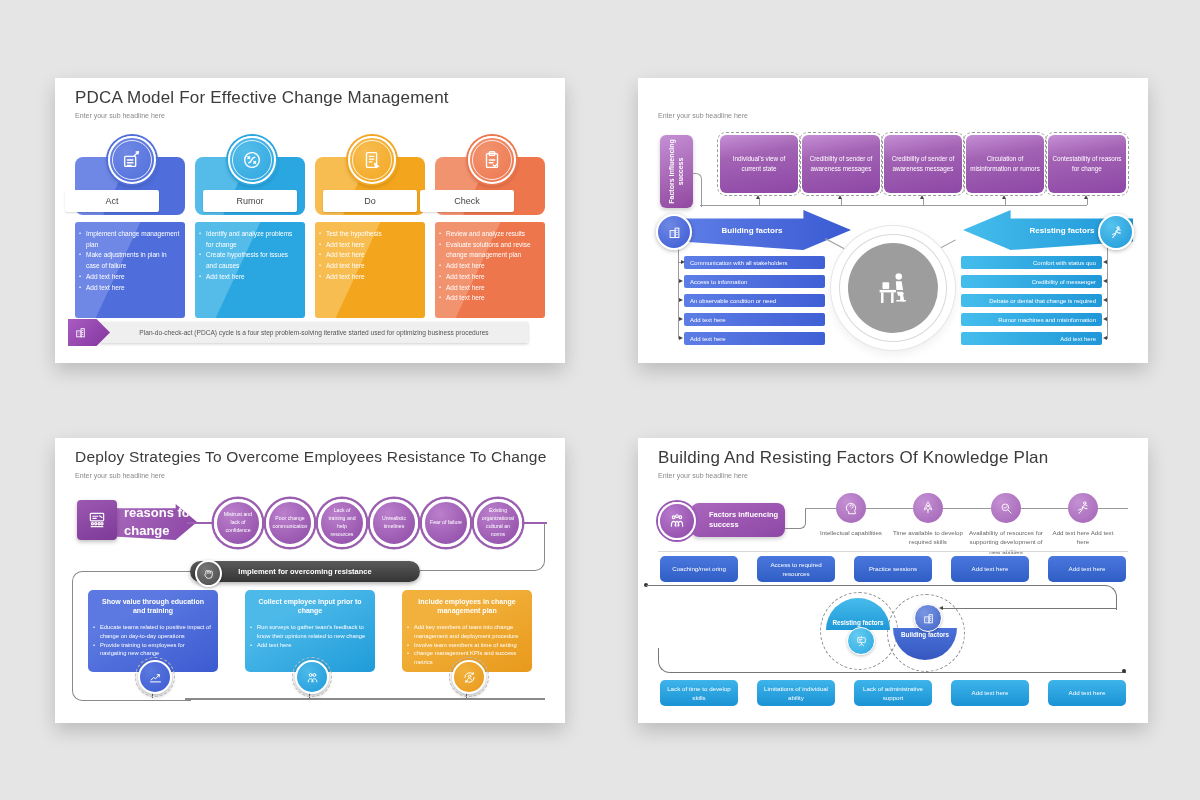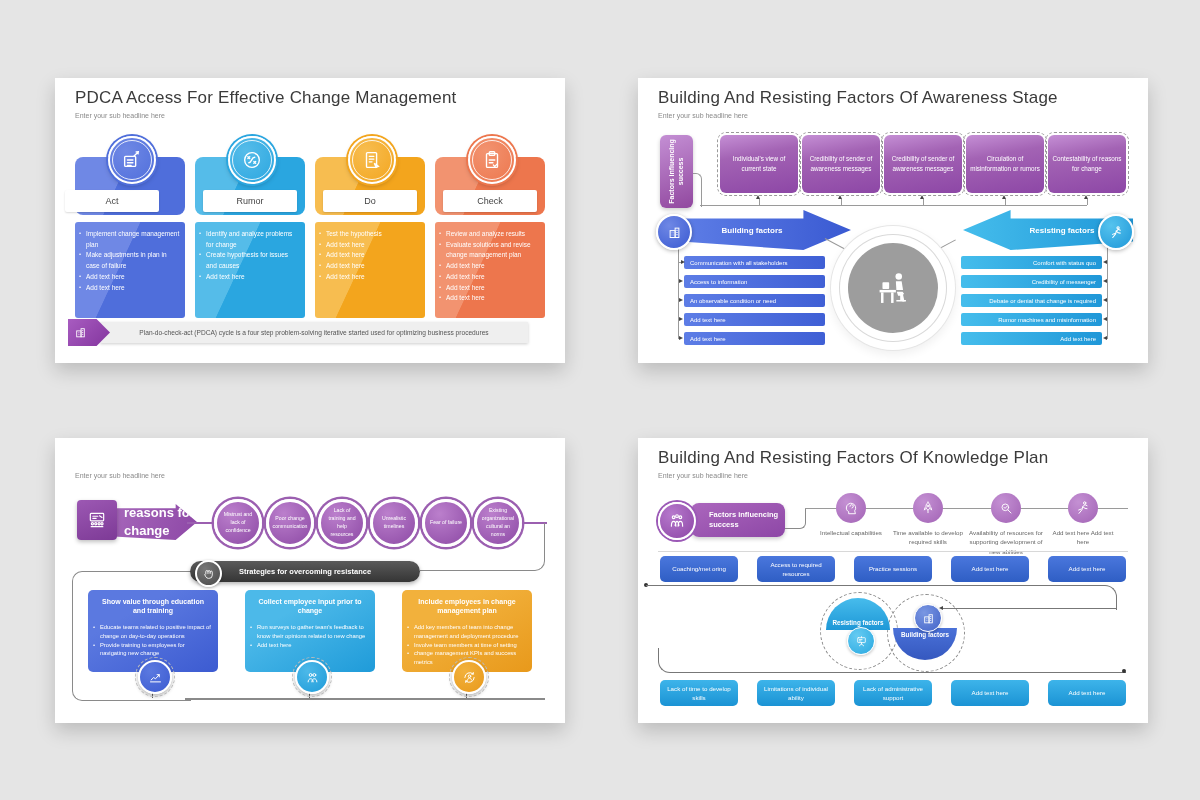--- a/index.html
+++ b/index.html
@@ -101,21 +101,21 @@
   .s4bowl{left:255px;top:190px;width:64px;height:32px;border-radius:0 0 64px 64px;background:linear-gradient(180deg,#4a71d8,#3558bf);z-index:2;
           display:flex;align-items:flex-start;justify-content:center;color:#fff;font-size:6.3px;font-weight:bold;text-align:center;line-height:1.3;padding-top:3px;box-sizing:border-box;}
   .s4small{position:absolute;width:26px;height:26px;border-radius:50%;border:1.5px solid #fff;z-index:4;display:flex;align-items:center;justify-content:center;box-shadow:0 1px 3px rgba(0,0,0,.25);}
   .dashring{position:absolute;border:1px dashed #8a8a8a;border-radius:50%;}
   .dot{position:absolute;width:4px;height:4px;border-radius:50%;background:#333;}
 </style>
 </head>
 <body>
 
 <div class="slide" style="left:55px;top:78px;">
-  <div class="title">PDCA Access For Effective Change Management</div>
+  <div class="title">PDCA Model For Effective Change Management</div>
   <div class="subtitle">Enter your sub headline here</div>
 
   <div class="s1col c0" style="left:20px;"></div>
   <div class="s1icon c0" style="left:53px;">
     <svg width="22" height="22" viewBox="0 0 24 24" fill="none" stroke="#fff" stroke-width="1.5" stroke-linecap="round">
         <rect x="4" y="8" width="12" height="11" rx="1"></rect>
         <path d="M7 12h6M7 15h6M7 18h4"></path>
         <path d="M14 8l5-5M16.5 3.2l2.3-.2-.2 2.3"></path>
       </svg>
   </div>
@@ -167,21 +167,21 @@
 
   <div class="s1col c3" style="left:380px;"></div>
   <div class="s1icon c3" style="left:413px;">
     <svg width="22" height="22" viewBox="0 0 24 24" fill="none" stroke="#fff" stroke-width="1.5" stroke-linecap="round">
         <rect x="6" y="5" width="12" height="15" rx="1"></rect>
         <rect x="9" y="3" width="6" height="4" rx="1"></rect>
         <path d="M9 12h6M9 15h4"></path>
         <path d="M13.5 17.5l1.5 1.5 2.5-2.5"></path>
       </svg>
   </div>
-  <div class="s1label" style="left:388px;">Check</div>
+  <div class="s1label" style="left:365px;">Check</div>
   <div class="s1body c3" style="left:380px;">
     <ul>
       <li>Review and analyze results</li>
       <li>Evaluate solutions and revise change management plan</li>
       <li>Add text here</li>
       <li>Add text here</li>
       <li>Add text here</li>
       <li>Add text here</li>
     </ul>
   </div>
@@ -192,21 +192,20 @@
       <svg width="13" height="13" viewBox="0 0 24 24" fill="none" stroke="#fff" stroke-width="1.6">
           <rect x="5" y="9" width="8" height="11"></rect>
           <rect x="13" y="5" width="6" height="15"></rect>
           <path d="M7.5 12.5h1M10.5 12.5h1M7.5 16h1M10.5 16h1M15 8.5h2M15 12h2M15 15.5h2"></path>
         </svg>
     </span>
   </div>
 </div>
 
 <div class="slide" style="left:638px;top:78px;">
-  <div class="title">Building And Resisting Factors Of Awareness Stage</div>
   <div class="subtitle">Enter your sub headline here</div>
 
   <div class="abs s2tab">
     <div class="vt">Factors influencing success</div>
   </div>
 
   <div class="s2box" style="left:82px;">Individual's view of current state</div>
   <div class="s2box" style="left:164px;">Credibility of sender of awareness messages</div>
   <div class="s2box" style="left:246px;">Credibility of sender of awareness messages</div>
   <div class="s2box" style="left:328px;">Circulation of misinformation or rumors</div>
@@ -281,20 +280,21 @@
         <rect x="22" y="28.6" width="2.6" height="11"></rect>
         <rect x="13" y="18" width="7" height="7" rx="0.8"></rect>
         <path d="M28 28h6l1.5 2-1 1 1.5 7h-2.2l-1.5-6h-3z"></path>
         <rect x="27.5" y="36.5" width="10" height="1.6"></rect>
         <rect x="31.5" y="31" width="2.2" height="6"></rect>
       </svg>
   </div>
 </div>
 
 <div class="slide s3" style="left:55px;top:438px;">
+  <div class="title">Deploy Strategies To Overcome Employees Resistance To Change</div>
   <div class="subtitle">Enter your sub headline here</div>
 
   <div class="abs s3iconbox">
     <svg width="20" height="20" viewBox="0 0 24 24" fill="none" stroke="#fff" stroke-width="1.4" stroke-linecap="round">
         <rect x="4" y="4" width="16" height="9" rx="1"></rect>
         <path d="M7 7.5h6M7 10h4M15 7l3 2"></path>
         <circle cx="6.5" cy="16.5" r="1.3"></circle>
         <circle cx="10.5" cy="16.5" r="1.3"></circle>
         <circle cx="14.5" cy="16.5" r="1.3"></circle>
         <circle cx="18" cy="16.5" r="1.3"></circle>
@@ -308,21 +308,21 @@
   <div class="hline" style="left:132px;top:84px;width:360px;background:#9b5fb0;height:1.5px;"></div>
   <div class="abs" style="left:365px;top:85px;width:124px;height:47px;border-right:1.5px solid #8a8a8a;border-bottom:1.5px solid #8a8a8a;border-bottom-right-radius:10px;"></div>
 
   <div class="s3circ" style="left:159px;">Mistrust and lack of confidence</div>
   <div class="s3circ" style="left:211px;">Poor change communication</div>
   <div class="s3circ" style="left:263px;">Lack of training and help resources</div>
   <div class="s3circ" style="left:315px;">Unrealistic timelines</div>
   <div class="s3circ" style="left:367px;">Fear of failure</div>
   <div class="s3circ" style="left:419px;">Existing organizational cultural an norms</div>
 
-  <div class="abs s3pill">Strategies for overcoming resistance</div>
+  <div class="abs s3pill">Implement for overcoming resistance</div>
   <div class="abs s3pillicon">
     <svg width="13" height="13" viewBox="0 0 24 24" fill="none" stroke="#fff" stroke-width="1.6" stroke-linecap="round">
         <path d="M7 13V8.5a2 2 0 0 1 4 0V12M11 8.5a2 2 0 0 1 4 0V12M15 9.5a2 2 0 0 1 4 0V15a6 6 0 0 1-6 6h-1a6 6 0 0 1-5-3l-2-4"></path>
       </svg>
   </div>
 
   <div class="abs" style="left:17px;top:133px;width:118px;height:128px;border:1.5px solid #8a8a8a;border-right:none;border-radius:10px 0 0 10px;"></div>
   <div class="hline" style="left:130px;top:260px;width:360px;height:1.5px;background:#8a8a8a;"></div>
 
   <div class="s3boxwrap" style="left:33px;">

